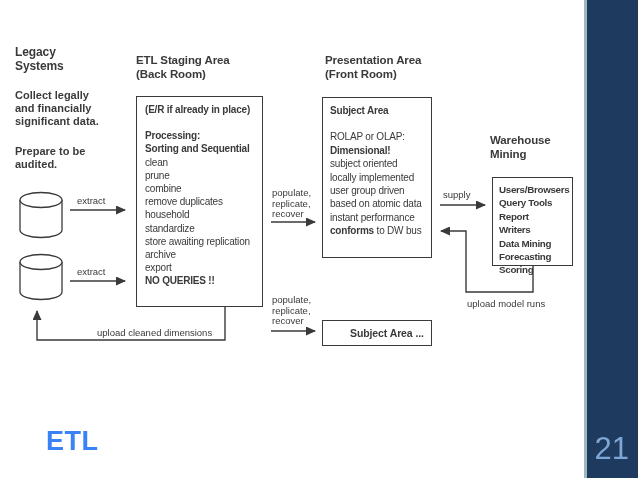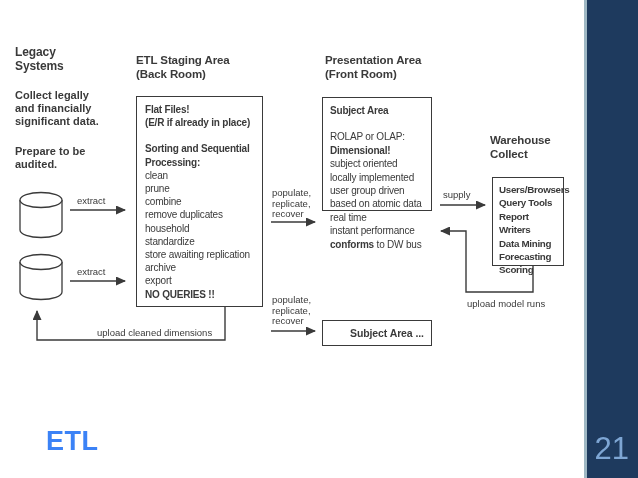--- a/index.html
+++ b/index.html
@@ -13,22 +13,22 @@
     position:relative;width:638px;height:478px;overflow:hidden;background:#ffffff;
     font-family:"Liberation Sans", sans-serif;color:var(--ink);
   }
   .b{font-weight:bold;}
   svg.layer{position:absolute;left:0;top:0;pointer-events:none;}
   .head{position:absolute;font-weight:bold;font-size:11.5px;line-height:13.5px;letter-spacing:-0.1px;color:var(--ink);}
   .note{position:absolute;font-weight:bold;font-size:11px;line-height:13px;color:var(--ink);}
   .lbl{position:absolute;font-size:9.5px;line-height:10.5px;color:var(--ink);}
   .box{position:absolute;border:1.5px solid var(--ink);background:#fff;box-sizing:border-box;color:var(--ink);}
   .staging{left:136px;top:96px;width:127px;height:211px;padding:6px 2px 0 8px;font-size:10px;line-height:13.2px;letter-spacing:-0.2px;}
-  .subject{left:322px;top:97px;width:110px;height:114px;padding:6px 2px 0 7px;font-size:10px;line-height:13.4px;letter-spacing:-0.2px;}
-  .clients{left:492px;top:177px;width:72px;height:89px;padding:5px 10px 0 6px;font-weight:bold;font-size:9.8px;line-height:13.4px;letter-spacing:-0.3px;}
+  .subject{left:322px;top:97px;width:110px;height:161px;padding:6px 2px 0 7px;font-size:10px;line-height:13.4px;letter-spacing:-0.2px;}
+  .clients{left:492px;top:177px;width:81px;height:89px;padding:5px 10px 0 6px;font-weight:bold;font-size:9.8px;line-height:13.4px;letter-spacing:-0.3px;}
   .subject2{left:322px;top:320px;width:110px;height:26px;display:flex;align-items:center;padding-left:27px;font-weight:bold;font-size:10.5px;letter-spacing:-0.1px;}
   .gap{height:13px;}
   .slide-title{position:absolute;left:46px;top:426px;font-size:27px;font-weight:bold;color:#3b82f6;letter-spacing:0.5px;}
   .accent-bar{position:absolute;right:0;top:0;width:51px;height:478px;background:var(--bar);}
   .accent-divider{position:absolute;right:51px;top:0;width:3px;height:478px;background:var(--divider);}
   .page-number{position:absolute;right:9px;top:431px;font-size:31px;color:var(--pagenum);margin-left:48px;}
 </style>
 </head>
 <body>
 
@@ -66,21 +66,21 @@
   <div class="head" style="left:136px;top:54px;">
     <div>ETL Staging Area</div>
     <div>(Back Room)</div>
   </div>
   <div class="head" style="left:325px;top:54px;">
     <div>Presentation Area</div>
     <div>(Front Room)</div>
   </div>
   <div class="head" style="left:490px;top:134px;">
     <div>Warehouse</div>
-    <div>Collect</div>
+    <div>Mining</div>
   </div>
 
   <div class="note" style="left:15px;top:89px;width:95px;">Collect legally and financially significant data.</div>
   <div class="note" style="left:15px;top:145px;width:95px;">Prepare to be audited.</div>
 
   <div class="lbl" style="left:77px;top:196px;">extract</div>
   <div class="lbl" style="left:77px;top:267px;">extract</div>
   <div class="lbl" style="left:272px;top:188px;">
     <div>populate,</div>
     <div>replicate,</div>
@@ -89,25 +89,24 @@
   <div class="lbl" style="left:272px;top:295px;">
     <div>populate,</div>
     <div>replicate,</div>
     <div>recover</div>
   </div>
   <div class="lbl" style="left:443px;top:190px;">supply</div>
   <div class="lbl" style="left:467px;top:299px;">upload model runs</div>
   <div class="lbl" style="left:77px;top:328px;padding-left:20px;">upload cleaned dimensions</div>
 
   <div class="box staging">
-    <div class="b">Flat Files!</div>
     <div class="b">(E/R if already in place)</div>
     <div class="gap"></div>
+    <div class="b">Processing:</div>
     <div class="b">Sorting and Sequential</div>
-    <div class="b">Processing:</div>
     <div>clean</div>
     <div>prune</div>
     <div>combine</div>
     <div>remove duplicates</div>
     <div>household</div>
     <div>standardize</div>
     <div>store awaiting replication</div>
     <div>archive</div>
     <div>export</div>
     <div class="b">NO QUERIES !!</div>
@@ -115,21 +114,20 @@
 
   <div class="box subject">
     <div class="b">Subject Area</div>
     <div class="gap"></div>
     <div>ROLAP or OLAP:</div>
     <div class="b">Dimensional!</div>
     <div>subject oriented</div>
     <div>locally implemented</div>
     <div>user group driven</div>
     <div>based on atomic data</div>
-    <div>real time</div>
     <div>instant performance</div>
     <div><span class="b">conforms</span><span> to DW bus</span></div>
   </div>
 
   <div class="box clients">
     <div>Users/Browsers</div>
     <div>Query Tools</div>
     <div>Report Writers</div>
     <div>Data Mining</div>
     <div>Forecasting</div>

